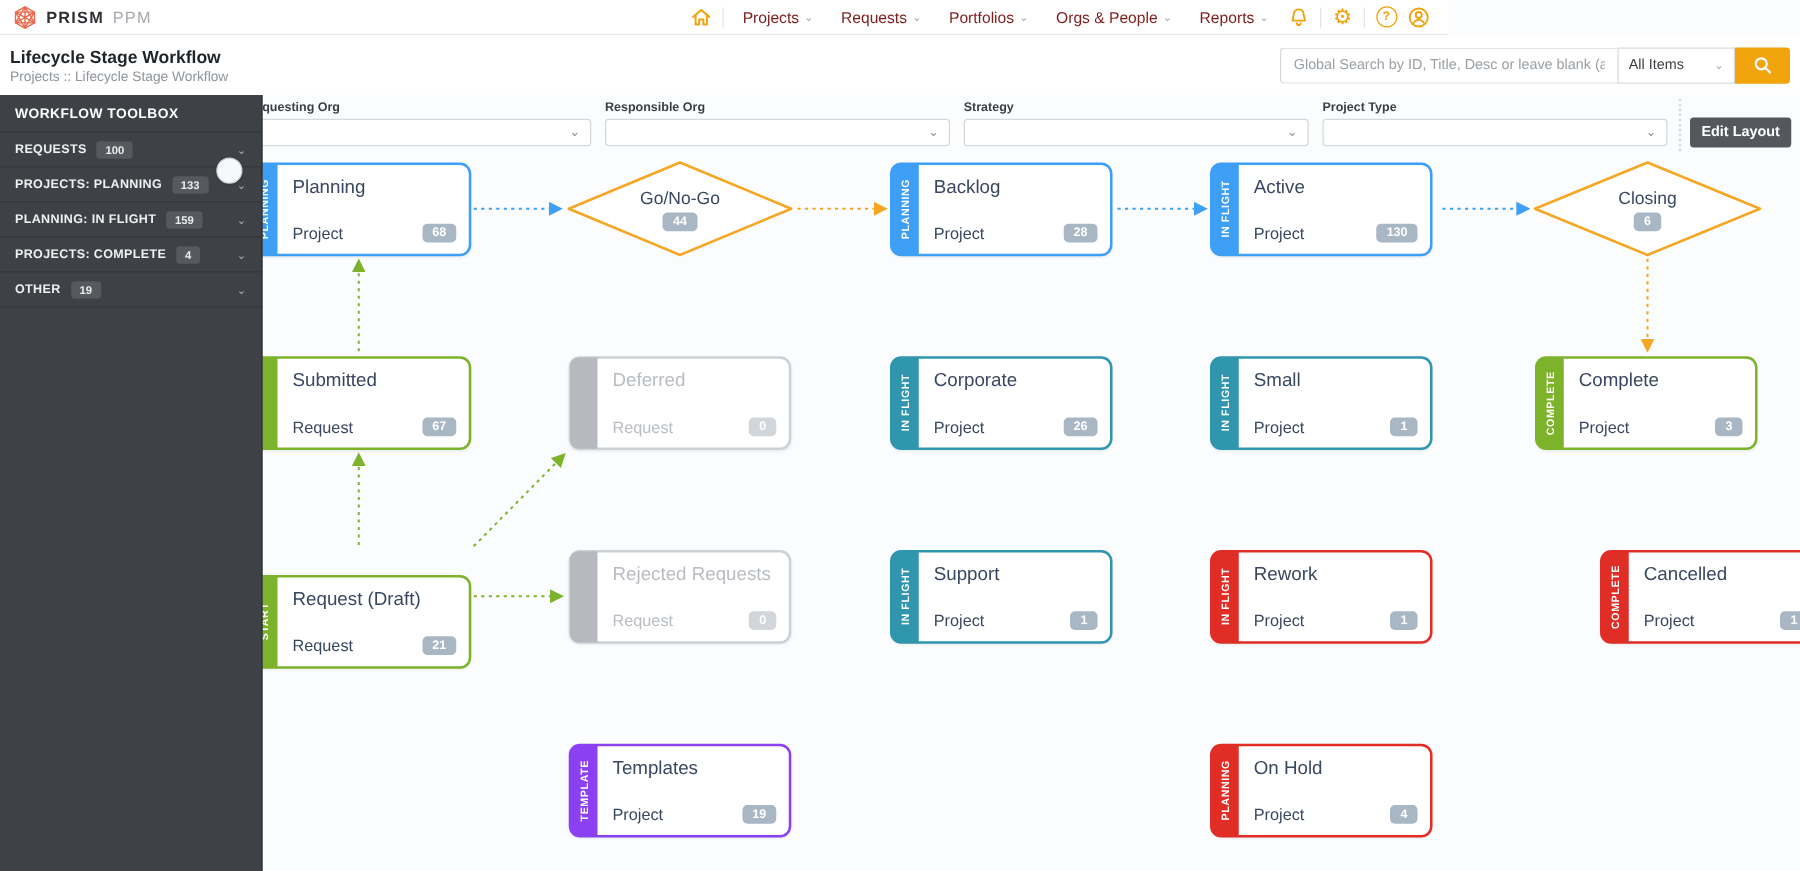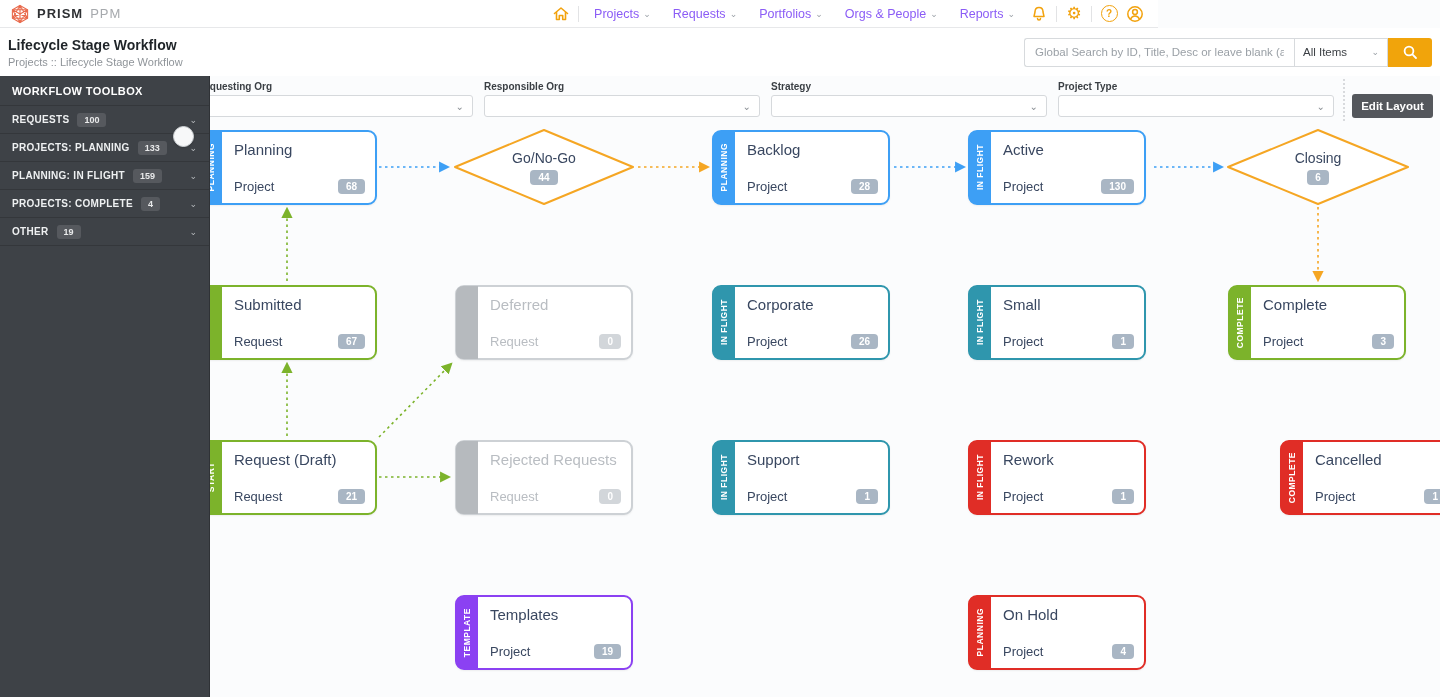--- a/index.html
+++ b/index.html
@@ -13,21 +13,21 @@
     position:absolute; left:0; top:0; width:1158px; height:28px;
     background:#ffffff; border-bottom:1px solid #e7e8ea;
     display:flex; align-items:center; justify-content:space-between;
     padding:0 10px; z-index:20;
   }
   .brand { display:flex; align-items:center; gap:7px; cursor:pointer; }
   .brand-name { font-weight:bold; font-size:13px; letter-spacing:1px; color:#2e3033; }
   .brand-suffix { font-size:13px; letter-spacing:1px; color:#a6a9ad; }
   .topnav { display:flex; align-items:center; gap:0; }
   .nav-item { display:flex; align-items:center; gap:4px; padding:0 11px; cursor:pointer; }
-  .nav-label { font-size:12.5px; color:#8b5cf6; }
+  .nav-label { font-size:12.5px; color:#7f1d1d; }
   .chev { font-size:9px; color:#9aa0a6; }
   .tb-icon { display:flex; align-items:center; justify-content:center; width:26px; height:20px; cursor:pointer; }
   .tb-divider { width:1px; height:16px; background:#e2e3e5; margin:0 4px; }
   .circle-icon {
     width:17px; height:17px; border:1.6px solid #f2a20d; border-radius:50%;
     display:flex; align-items:center; justify-content:center;
     color:#f2a20d; font-size:10px; font-weight:bold;
   }
   .gear-glyph { font-size:17px; color:#f2a20d; line-height:1; }
   
@@ -368,21 +368,21 @@
     <div class="wf-node" style="left: 1228px; top: 285px; border-color: rgb(124, 179, 43);">
       <div class="wf-stripe" style="background: rgb(124, 179, 43);">
         <span class="wf-stripe-label">COMPLETE</span>
       </div>
       <div class="wf-title">Complete</div>
       <div class="wf-meta">
         <span class="wf-type">Project</span>
         <span class="wf-badge">3</span>
       </div>
     </div>
-    <div class="wf-node" style="left: 199px; top: 440px; border-color: rgb(124, 179, 43);">
+    <div class="wf-node" style="left: 199px; top: 460px; border-color: rgb(124, 179, 43);">
       <div class="wf-stripe" style="background: rgb(124, 179, 43);">
         <span class="wf-stripe-label">START</span>
       </div>
       <div class="wf-title">Request (Draft)</div>
       <div class="wf-meta">
         <span class="wf-type">Request</span>
         <span class="wf-badge">21</span>
       </div>
     </div>
     <div class="wf-node muted" style="left: 455px; top: 440px; border-color: rgb(205, 209, 213);">

